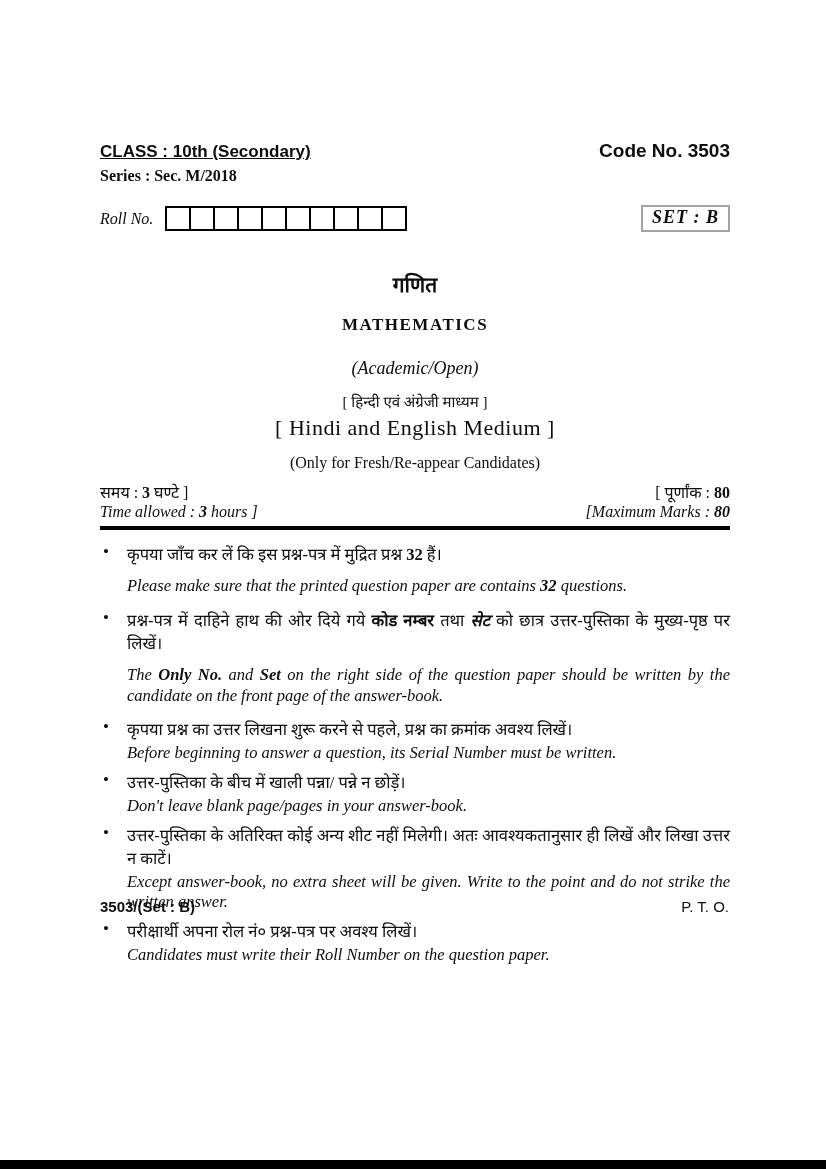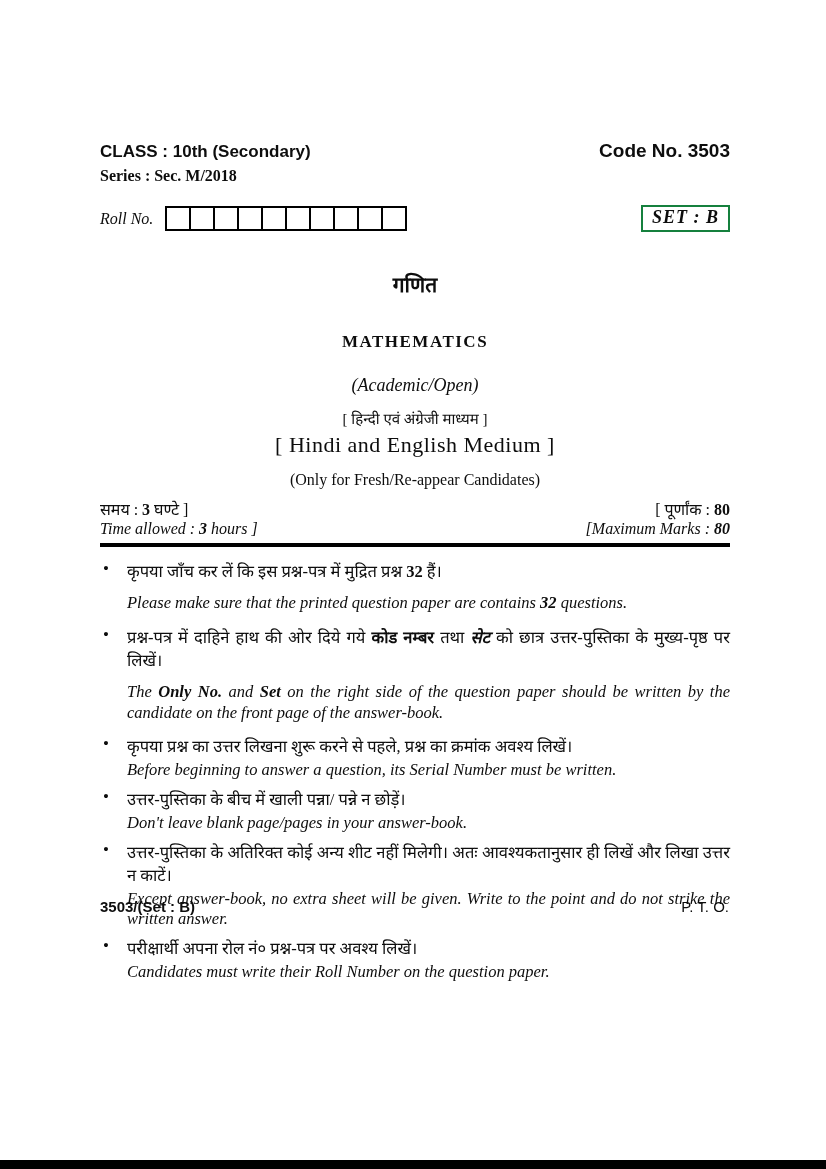--- a/index.html
+++ b/index.html
@@ -9,33 +9,33 @@
     width: 826px;
     height: 1169px;
     margin: 0 auto;
     background: #ffffff;
     overflow: hidden;
     color: #0d0d0d;
     font-family: "Liberation Serif", serif;
   }
   .content { position: absolute; top: 140px; left: 100px; width: 630px; }
   .row { display: flex; justify-content: space-between; align-items: baseline; }
-  .class-line { font-family: "Liberation Sans", sans-serif; font-weight: bold; font-size: 17px; }
+  .class-line { font-family: "Liberation Sans", sans-serif; font-weight: bold; font-size: 17px; text-decoration: underline; }
   .code-no { font-family: Liberation Sans, sans-serif; font-weight: bold; font-size: 19px; }
   .series { font-weight: bold; font-size: 16px; margin-top: 5px; }
   .roll-row { margin-top: 20px; display: flex; justify-content: space-between; align-items: center; }
   .roll-left { display: flex; align-items: center; }
   .roll-label { font-style: italic; font-size: 16px; margin-right: 12px; }
   .roll-boxes { display: flex; }
   .roll-box { width: 22px; height: 21px; border: 2px solid #000; margin-left: -2px; background: #fff; }
   .roll-box:first-child { margin-left: 0; }
-  .set-box { border: 2px solid #15803d; padding: 0 9px 2px 9px; font-weight: bold; font-style: italic; font-size: 18px; letter-spacing: 1px; }
+  .set-box { border: 2px solid #a3a3a3; padding: 0 9px 2px 9px; font-weight: bold; font-style: italic; font-size: 18px; letter-spacing: 1px; }
   .center { text-align: center; }
   .title-hindi { font-size: 21px; font-weight: bold; margin-top: 38px; }
-  .title-en { font-size: 17px; font-weight: bold; letter-spacing: 1.5px; margin-top: 34px; }
+  .title-en { font-size: 17px; font-weight: bold; letter-spacing: 1.5px; margin-top: 17px; }
   .academic { font-style: italic; font-size: 18px; margin-top: 23px; }
   .medium-hi { font-size: 15px; margin-top: 12px; }
   .medium-en { font-size: 22px; margin-top: 4px; letter-spacing: 0.5px; }
   .candidates { font-size: 16px; margin-top: 13px; }
   .meta-row { display: flex; justify-content: space-between; font-size: 16px; }
   .meta-row.first { margin-top: 9px; gap: 16px; }
   .meta-en { font-style: italic; }
   .rule { border: none; border-top: 4px solid #000; margin: 5px 0 0 0; }
   .instructions { list-style: none; margin: 13px 0 0 0; padding: 0; }
   .instruction { position: relative; padding-left: 27px; margin-bottom: 7px; }

